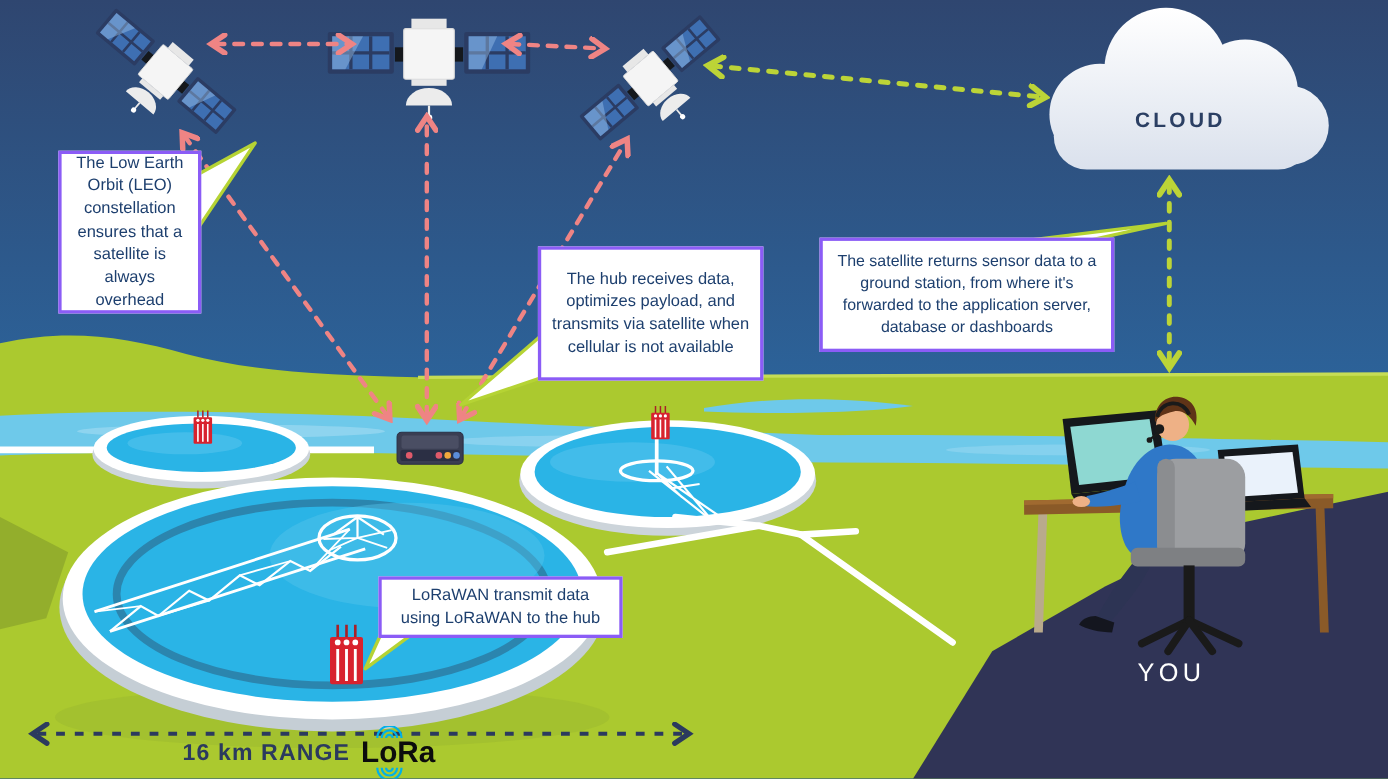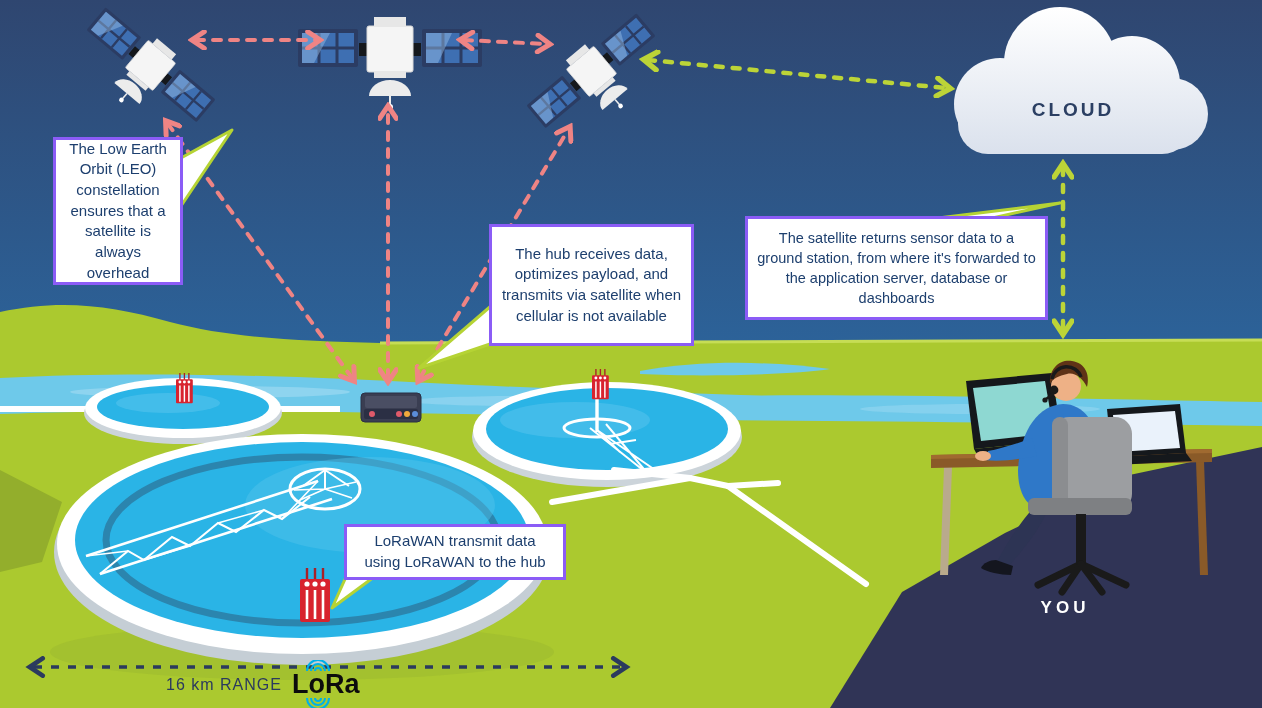--- a/index.html
+++ b/index.html
@@ -7,24 +7,24 @@
          font-family:"Liberation Sans",sans-serif;background:#2f4670;}
   .stage svg.scene{position:absolute;inset:0;display:block;}
   .callout{position:absolute;box-sizing:border-box;background:#fff;
            border:3px solid #8b5cf6;color:#1d3f6e;font-size:15px;line-height:1.38;
            text-align:center;display:flex;align-items:center;justify-content:center;
            font-weight:500;}
   .callout .inner{width:100%;padding:4px 9px;}
   .lbl{position:absolute;color:#2b3f63;}
   .lbl-cloud{left:1008px;top:99px;width:130px;text-align:center;font-size:19px;
              letter-spacing:3px;font-weight:600;}
-  .lbl-you{left:1015px;top:598px;width:100px;text-align:center;font-size:17px;
-           letter-spacing:4px;font-weight:700;color:#fff;}
+  .lbl-you{left:1015px;top:598px;width:100px;text-align:center;font-size:23px;
+           letter-spacing:4px;font-weight:400;color:#fff;}
   .range-row{position:absolute;left:166px;top:671px;display:flex;align-items:center;}
-  .lbl-range{position:static;font-size:16px;letter-spacing:1px;font-weight:400;color:#2b3a5e;}
+  .lbl-range{position:static;font-size:21px;letter-spacing:1px;font-weight:700;color:#2b3a5e;}
   .lora{position:relative;margin-left:10px;color:#0c0c0c;font-size:27px;font-weight:800;
         line-height:1;letter-spacing:0;}
   .lora svg{position:absolute;left:13px;width:26px;height:11px;}
   .lora svg.top{top:-11px;}
   .lora svg.bot{bottom:-11px;}
 </style>
 </head>
 <body>
 
 <div class="stage">
@@ -249,21 +249,21 @@
 </svg>
 
 <div class="callout" style="left:53px;top:137px;width:130px;height:148px;">
   <div class="inner">The Low Earth Orbit (LEO) constellation ensures that a satellite is always overhead</div>
 </div>
 
 <div class="callout" style="left:489px;top:224px;width:205px;height:122px;">
   <div class="inner">The hub receives data, optimizes payload, and transmits via satellite when cellular is not available</div>
 </div>
 
-<div class="callout" style="left:745px;top:216px;width:303px;height:104px;font-size:14.5px;">
+<div class="callout" style="left:745px;top:216px;width:268px;height:104px;font-size:14.5px;">
   <div class="inner">The satellite returns sensor data to a ground station, from where it's forwarded to the application server, database or dashboards</div>
 </div>
 
 <div class="callout" style="left:344px;top:524px;width:222px;height:56px;">
   <div class="inner">LoRaWAN transmit data using LoRaWAN to the hub</div>
 </div>
 
 <div class="lbl lbl-cloud">CLOUD</div>
 <div class="lbl lbl-you">YOU</div>
 

